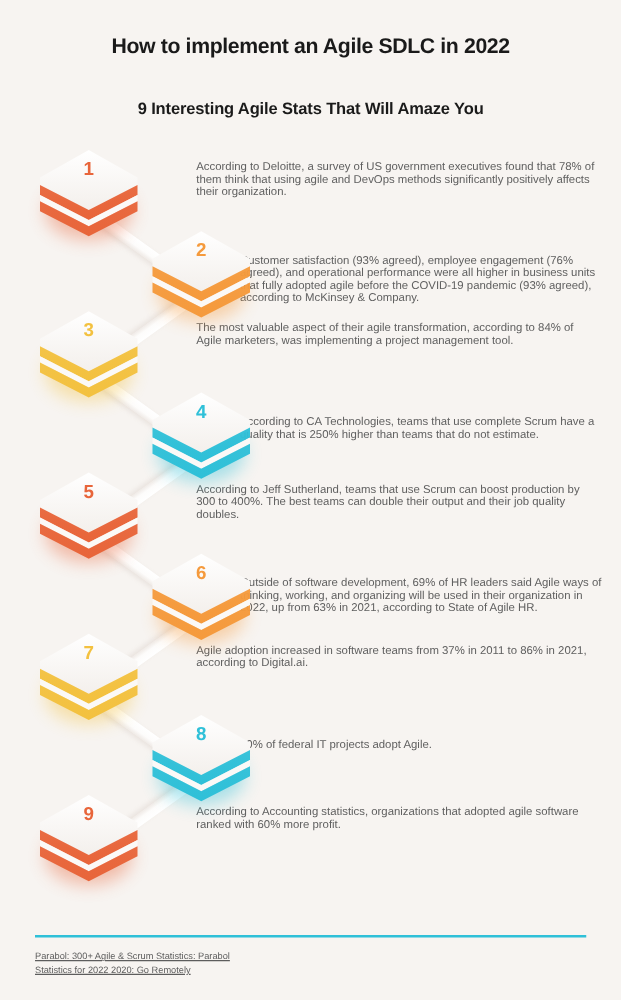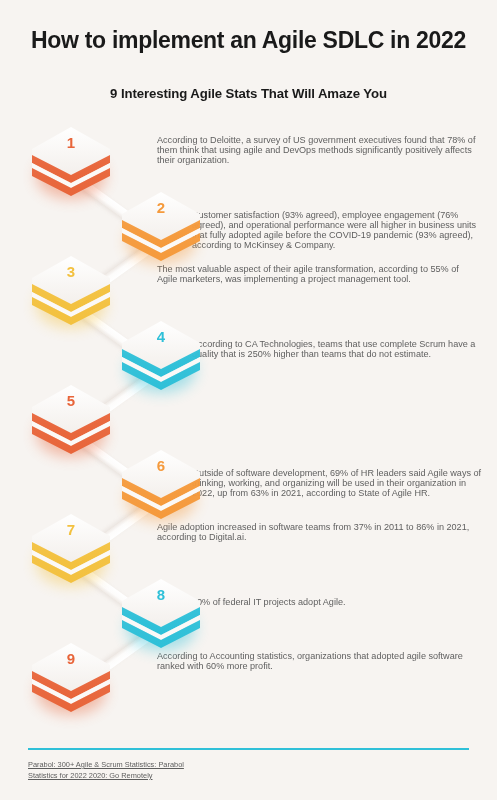--- a/index.html
+++ b/index.html
@@ -16,21 +16,21 @@
     color: #5b5b5b;
     position: relative;
   }
 
   
   .header {
     padding-top: 27px;
     text-align: center;
   }
   .title {
-    font-size: 23px;
+    font-size: 17px;
     font-weight: bold;
     color: #1a1a1a;
     letter-spacing: -0.3px;
   }
   .subtitle {
     margin-top: 32px;
     font-size: 13.2px;
     font-weight: bold;
     color: #1a1a1a;
     letter-spacing: -0.1px;
@@ -235,21 +235,21 @@
               <stop offset="1" stop-color="#f3efeb"></stop>
             </linearGradient>
           </defs>
           <path d="M43 4 L82 26 L82 34 L43 54 L4 34 L4 26 Z" fill="url(#g2w)"></path>
           <path d="M4 32 L43 52 L82 32 L82 40 L43 60 L4 40 Z" fill="url(#g2c)"></path>
           <path d="M4 40 L43 60 L82 40 L82 45 L43 65 L4 45 Z" fill="#fbf9f7"></path>
           <path d="M4 45 L43 65 L82 45 L82 53 L43 73 L4 53 Z" fill="url(#g2c)"></path>
         </svg>
         <div class="num" style="color: rgb(243, 193, 63);">3</div>
       </div>
-      <div class="stat-text" style="left: 157px; width: 322px; top: 12px;">The most valuable aspect of their agile transformation, according to 55% of Agile marketers, was implementing a project management tool.</div>
+      <div class="stat-text" style="left: 157px; width: 322px; top: 12px;">The most valuable aspect of their agile transformation, according to 84% of Agile marketers, was implementing a project management tool.</div>
     </div>
     <div class="stat-row" style="top: 193.5px;">
       <div class="connector" style="left: 161px; top: 48px; width: 110.726px; transform-origin: 0px 50%; transform: rotate(144.372deg);"></div>
       <div class="badge" style="left: 118px;">
         <div class="glow" style="background: rgb(47, 192, 216);"></div>
         <svg viewBox="0 0 86 78">
           <defs>
             <linearGradient id="g3c" x1="0" y1="0" x2="0" y2="1">
               <stop offset="0" stop-color="#2fc0d8" stop-opacity="0.95"></stop>
               <stop offset="1" stop-color="#2fc0d8" stop-opacity="1"></stop>
@@ -283,20 +283,21 @@
               <stop offset="1" stop-color="#f3efeb"></stop>
             </linearGradient>
           </defs>
           <path d="M43 4 L82 26 L82 34 L43 54 L4 34 L4 26 Z" fill="url(#g4w)"></path>
           <path d="M4 32 L43 52 L82 32 L82 40 L43 60 L4 40 Z" fill="url(#g4c)"></path>
           <path d="M4 40 L43 60 L82 40 L82 45 L43 65 L4 45 Z" fill="#fbf9f7"></path>
           <path d="M4 45 L43 65 L82 45 L82 53 L43 73 L4 53 Z" fill="url(#g4c)"></path>
         </svg>
         <div class="num" style="color: rgb(232, 101, 58);">5</div>
       </div>
+      <div class="stat-text" style="left: 157px; width: 322px; top: 12px;">According to Jeff Sutherland, teams that use Scrum can boost production by 300 to 400%. The best teams can double their output and their job quality doubles.</div>
     </div>
     <div class="stat-row" style="top: 322.5px;">
       <div class="connector" style="left: 161px; top: 48px; width: 110.726px; transform-origin: 0px 50%; transform: rotate(144.372deg);"></div>
       <div class="badge" style="left: 118px;">
         <div class="glow" style="background: rgb(245, 154, 60);"></div>
         <svg viewBox="0 0 86 78">
           <defs>
             <linearGradient id="g5c" x1="0" y1="0" x2="0" y2="1">
               <stop offset="0" stop-color="#f59a3c" stop-opacity="0.95"></stop>
               <stop offset="1" stop-color="#f59a3c" stop-opacity="1"></stop>

